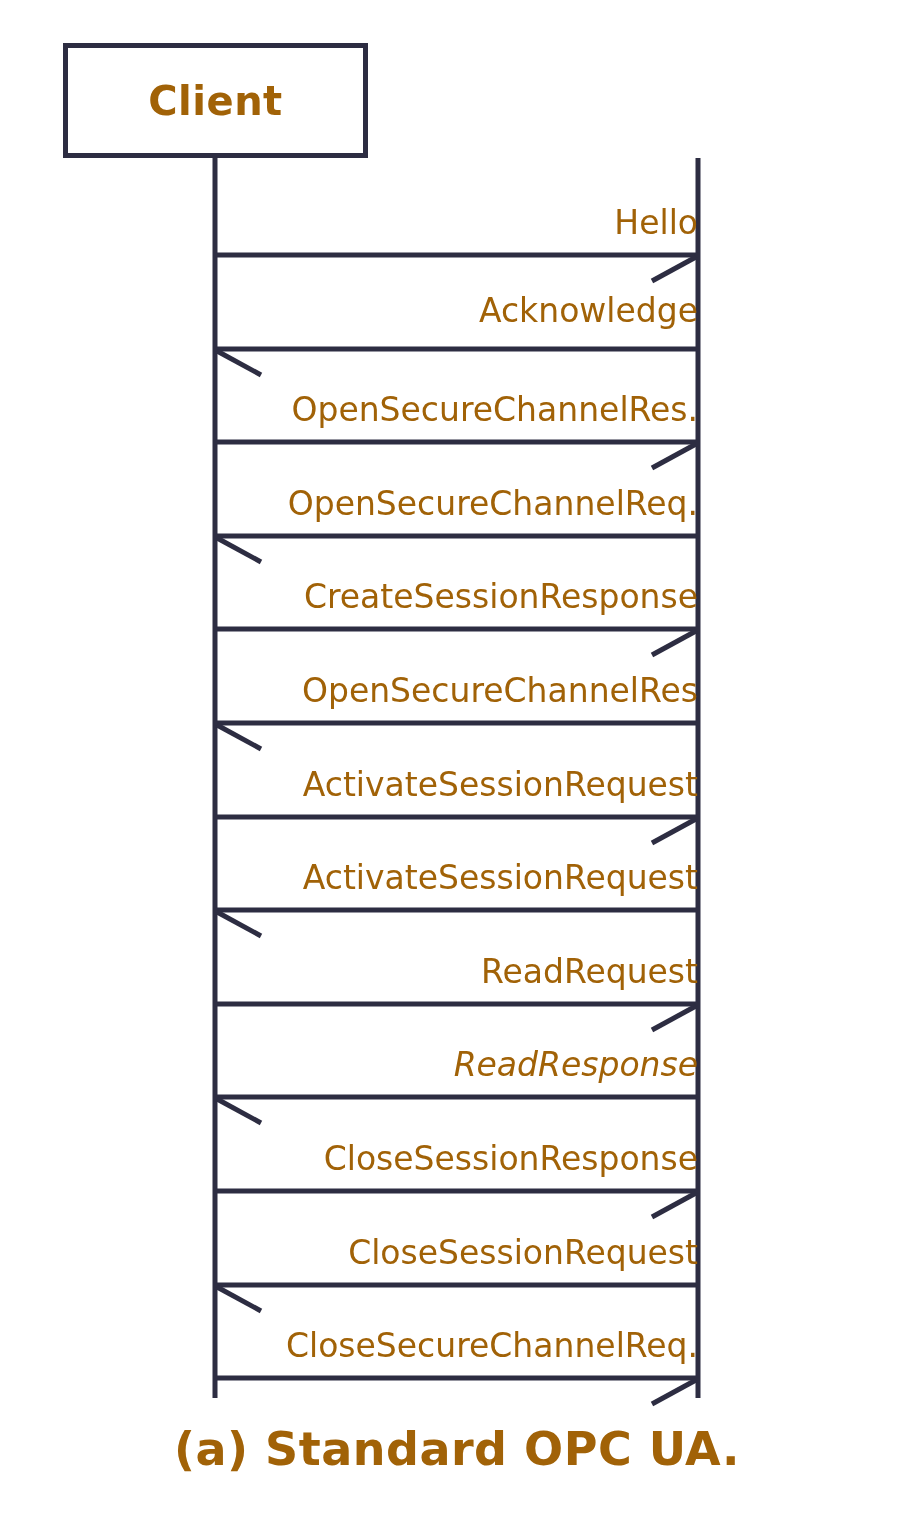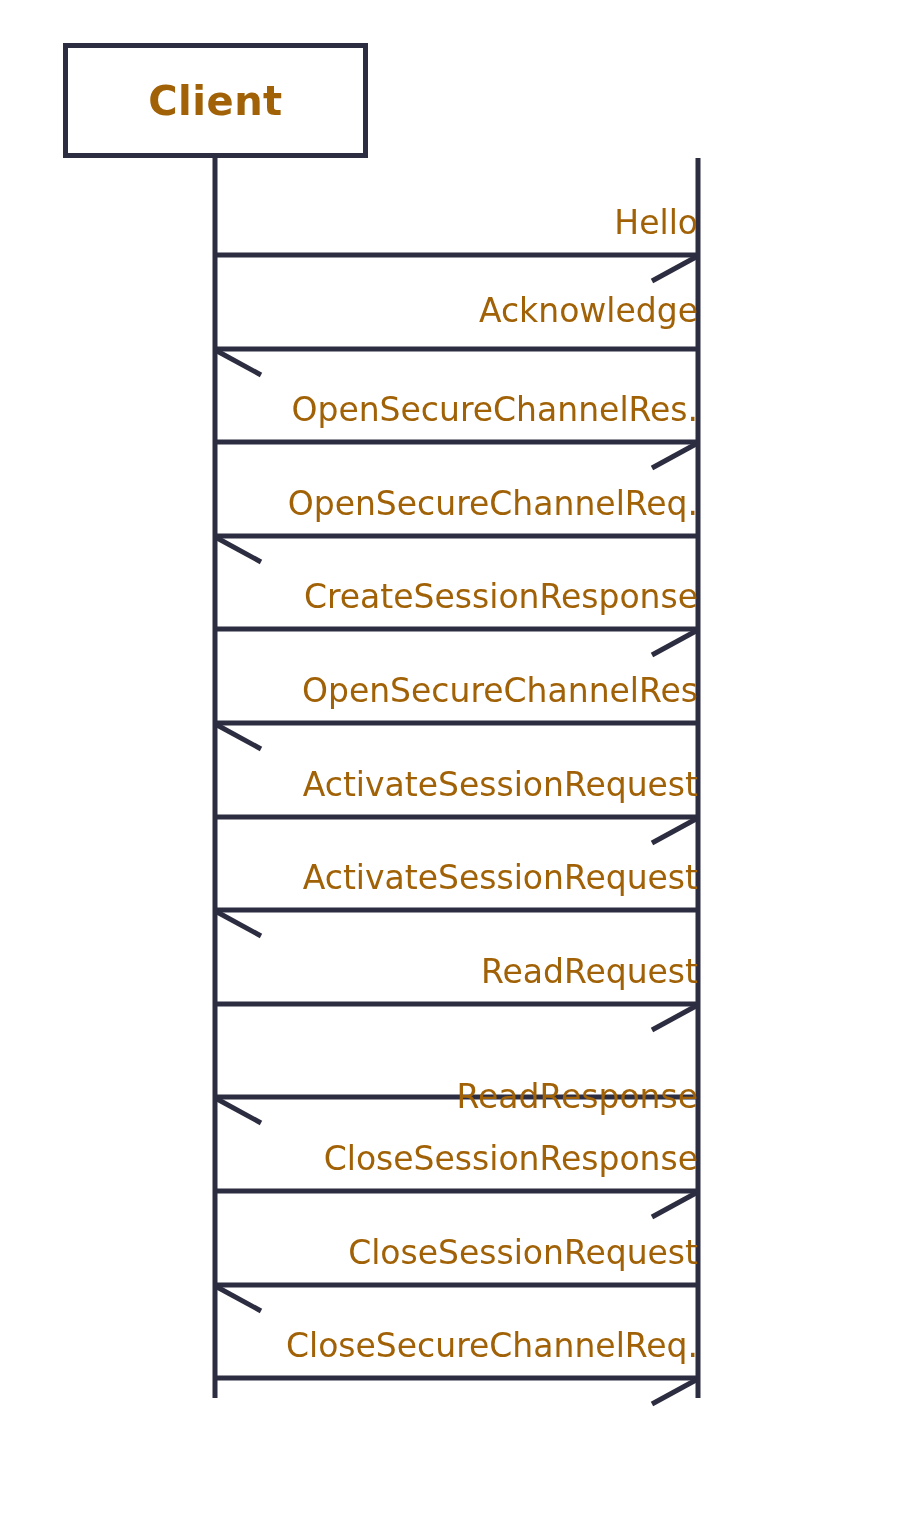--- a/index.html
+++ b/index.html
@@ -107,20 +107,21 @@
   <div id="labels">
       <div class="msg-label" style="top: 201px;">Hello</div>
       <div class="msg-label" style="top: 289px;">Acknowledge</div>
       <div class="msg-label" style="top: 388px;">OpenSecureChannelRes.</div>
       <div class="msg-label" style="top: 482px;">OpenSecureChannelReq.</div>
       <div class="msg-label" style="top: 575px;">CreateSessionResponse</div>
       <div class="msg-label" style="top: 669px;">OpenSecureChannelRes</div>
       <div class="msg-label" style="top: 763px;">ActivateSessionRequest</div>
       <div class="msg-label" style="top: 856px;">ActivateSessionRequest</div>
       <div class="msg-label" style="top: 950px;">ReadRequest</div>
-      <div class="msg-label" style="top: 1075px;">ReadResponse</div>
+      <div class="msg-label" style="top: 1043px; font-style: italic;">ReadResponse</div>
       <div class="msg-label" style="top: 1137px;">CloseSessionResponse</div>
       <div class="msg-label" style="top: 1231px;">CloseSessionRequest</div>
       <div class="msg-label" style="top: 1324px;">CloseSecureChannelReq.</div>
     </div>
 
+  <div id="caption">(a) Standard OPC UA.</div>
 
 </div>
 
 </body></html>

